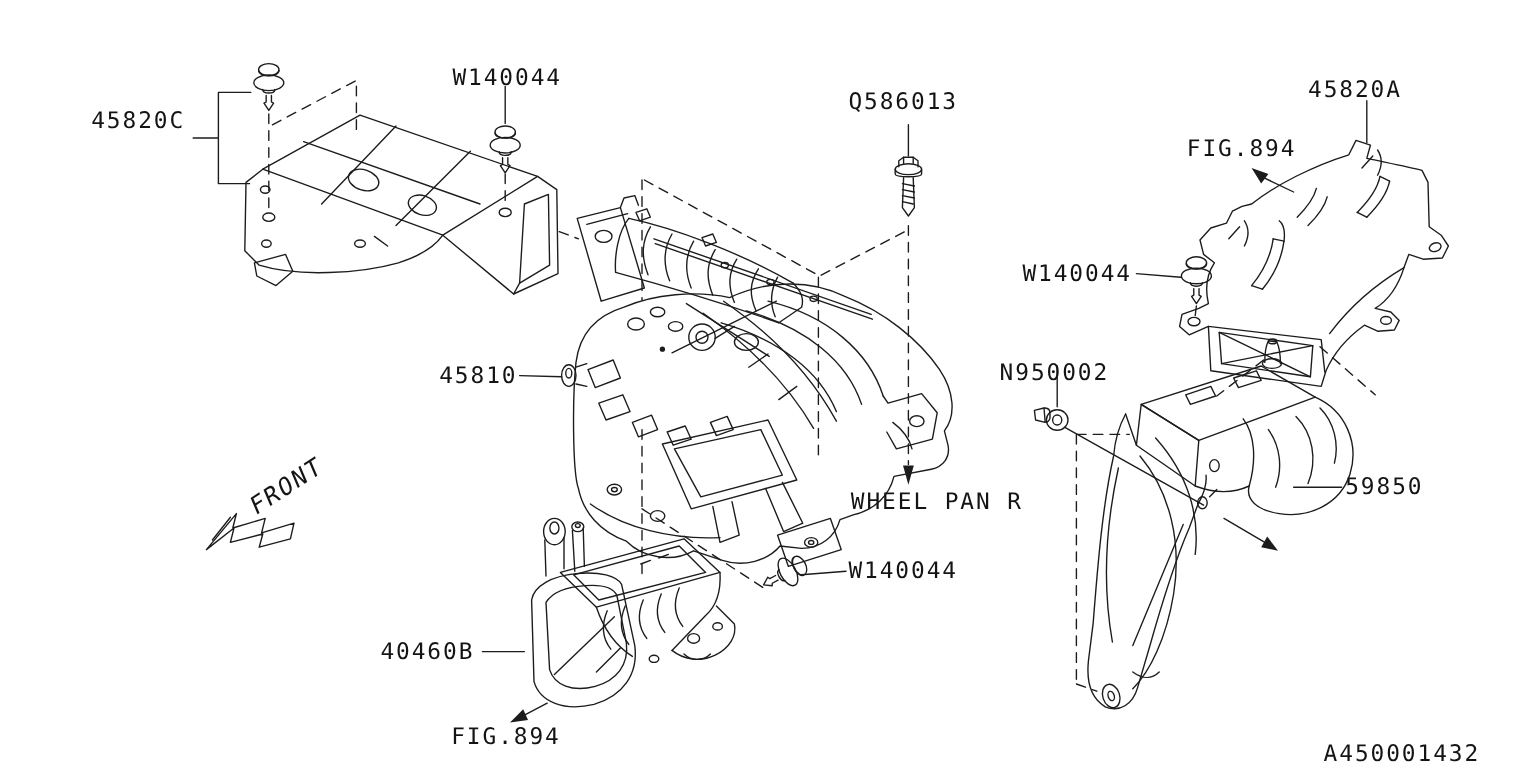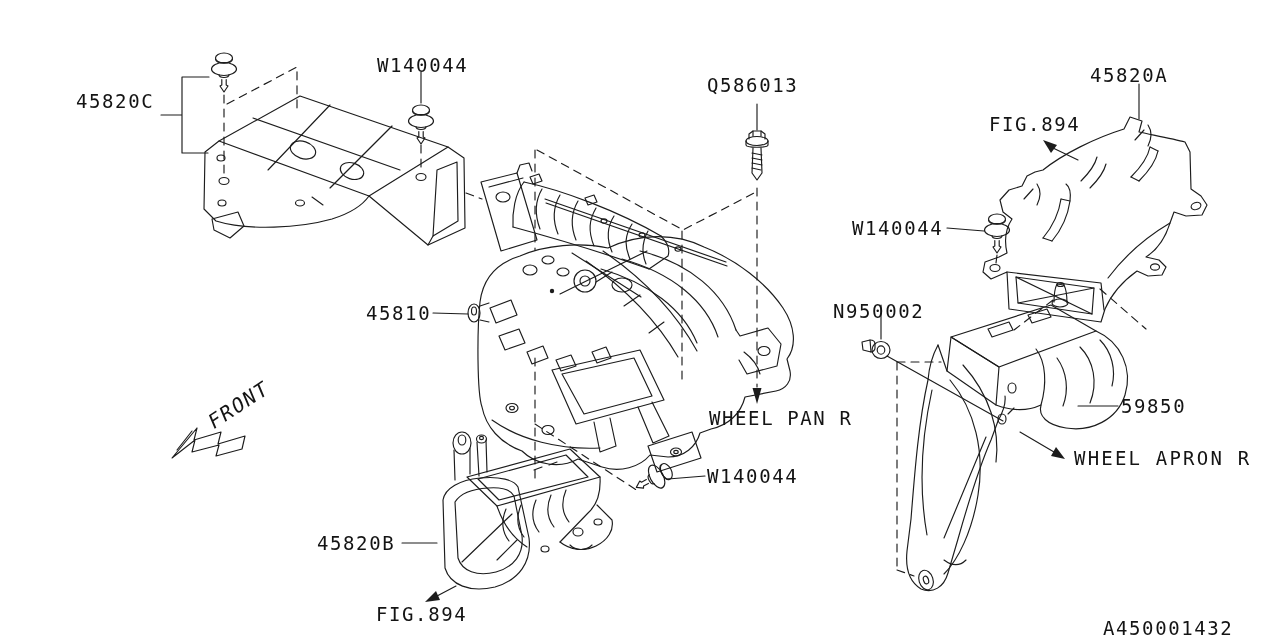--- a/index.html
+++ b/index.html
@@ -267,19 +267,18 @@
   <div class="lbl" style="left:76px;top:92px">45820C</div>
   <div class="lbl" style="left:377px;top:56px">W140044</div>
   <div class="lbl" style="left:707px;top:76px">Q586013</div>
   <div class="lbl" style="left:1090px;top:66px">45820A</div>
   <div class="lbl" style="left:989px;top:115px">FIG.894</div>
   <div class="lbl" style="left:852px;top:219px">W140044</div>
   <div class="lbl" style="left:833px;top:302px">N950002</div>
   <div class="lbl" style="left:366px;top:304px">45810</div>
   <div class="lbl" style="left:709px;top:409px">WHEEL PAN R</div>
   <div class="lbl" style="left:1121px;top:397px">59850</div>
-  <div class="lbl wide" style="left:1074px;top:449px">WHEEL APRON R</div>
   <div class="lbl" style="left:707px;top:467px">W140044</div>
-  <div class="lbl" style="left:317px;top:534px">45820B</div>
+  <div class="lbl" style="left:317px;top:534px">40460B</div>
   <div class="lbl" style="left:376px;top:605px">FIG.894</div>
   <div class="lbl front" style="left:206px;top:414px">FRONT</div>
   <div class="lbl" style="left:1103px;top:619px">A450001432</div>
 </div>
 
 </body></html>

